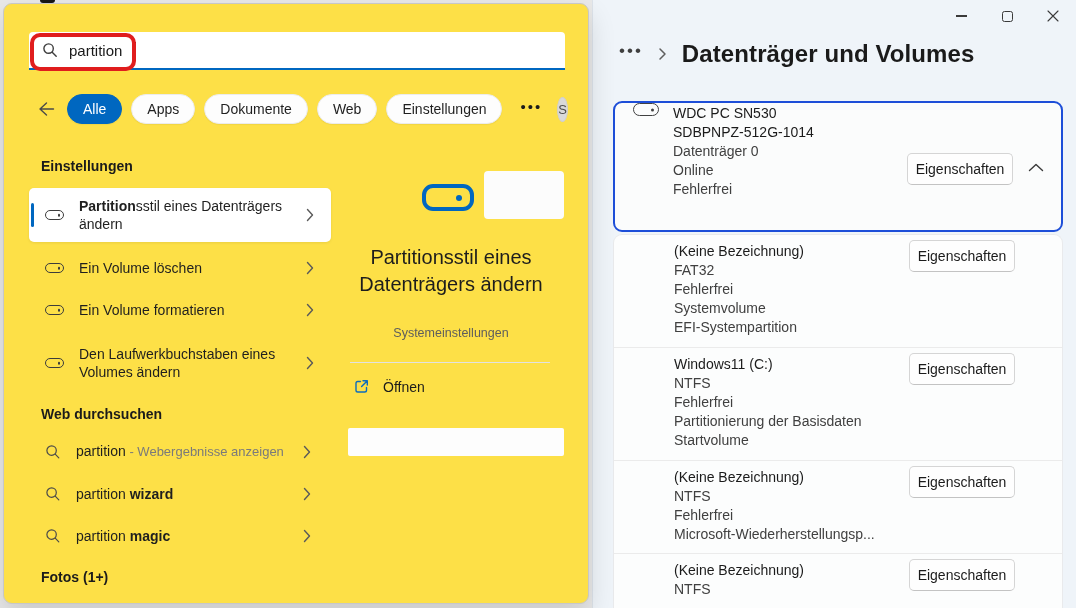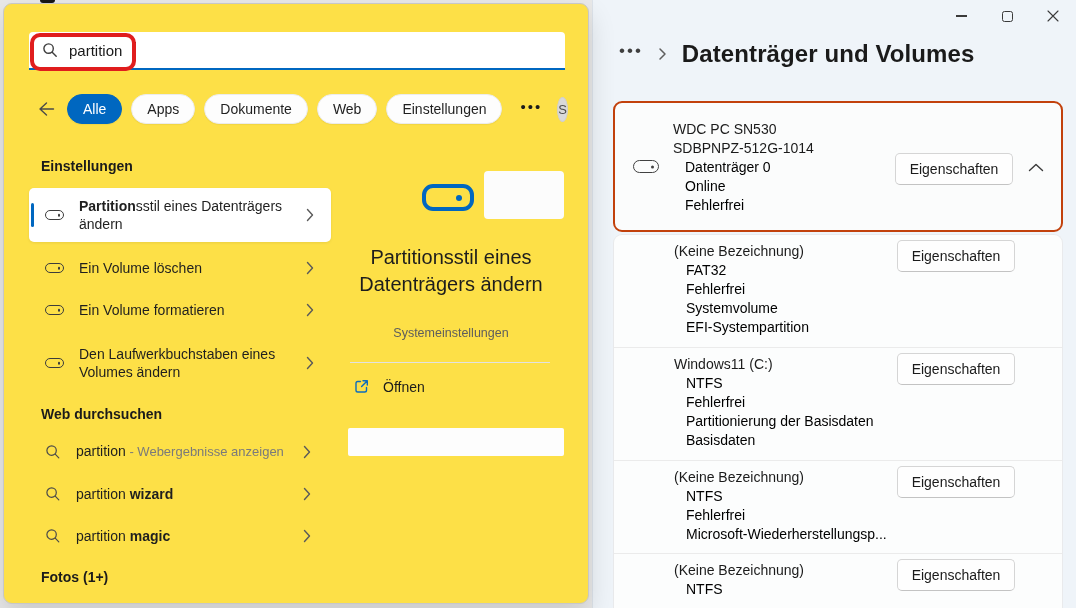--- a/index.html
+++ b/index.html
@@ -103,30 +103,30 @@
   .wc-btn { width:46px; height:32px; display:flex; align-items:center; justify-content:center; }
   .wc-min { width:11px; height:1.2px; background:#3a3a3a; }
   .wc-max { width:11px; height:11px; border:1.1px solid #3a3a3a; border-radius:2.5px; }
 
   .page-header { position:absolute; left:26px; top:40px; display:flex; align-items:center; gap:15px; }
   .bc-dots { font-size:17px; letter-spacing:2px; color:#3f3f3f; padding-bottom:6px; }
   .page-title { font-size:24px; font-weight:700; color:#1a1a1a; letter-spacing:.1px; }
 
   .disk-card {
     position:absolute; left:20px; top:101px; width:450px; height:131px;
-    background:#fbfcfc; border:2px solid #c2410c; border-radius:9px;
-    display:flex; align-items:center;
+    background:#fbfcfc; border:2px solid #1d4ed8; border-radius:9px;
+    display:flex; align-items:flex-start;
   }
   .disk-card .drive-md { margin-left:18px; }
   .disk-lines { margin-left:14px; padding-top:1px; }
   .d-line { font-size:14px; line-height:19px; color:#1b1b1b; }
-  .d-line.grey { color:#000000;margin-left:12px; }
+  .d-line.grey { color:#404040; }
 
   .btn {
-    width:118px; height:32px; background:#fefefe;
+    width:106px; height:32px; background:#fefefe;
     border:1px solid #d5d5d5; border-bottom-color:#c3c3c3; border-radius:5px;
     font-size:14px; color:#1b1b1b; display:flex; align-items:center; justify-content:center;
   }
   .disk-card .btn { position:absolute; right:48px; top:50px; }
   .chev-up { position:absolute; right:17px; top:60px; }
 
   .volumes-card {
     position:absolute; left:20px; top:234px; width:450px; height:374px;
     background:#fcfdfd; border:1px solid #e9eaec; border-bottom:none;
     border-radius:9px 9px 0 0; overflow:hidden;
@@ -308,21 +308,21 @@
         <div class="d-line grey">Systemvolume</div>
         <div class="d-line grey">EFI-Systempartition</div>
         <div class="btn">Eigenschaften</div>
       </div>
 
       <div class="vol-row h113">
         <div class="d-line">Windows11 (C:)</div>
         <div class="d-line grey">NTFS</div>
         <div class="d-line grey">Fehlerfrei</div>
         <div class="d-line grey">Partitionierung der Basisdaten</div>
-        <div class="d-line grey">Basisdaten</div>
+        <div class="d-line grey">Startvolume</div>
         <div class="btn">Eigenschaften</div>
       </div>
 
       <div class="vol-row h93">
         <div class="d-line">(Keine Bezeichnung)</div>
         <div class="d-line grey">NTFS</div>
         <div class="d-line grey">Fehlerfrei</div>
         <div class="d-line grey">Microsoft-Wiederherstellungsp...</div>
         <div class="btn">Eigenschaften</div>
       </div>

